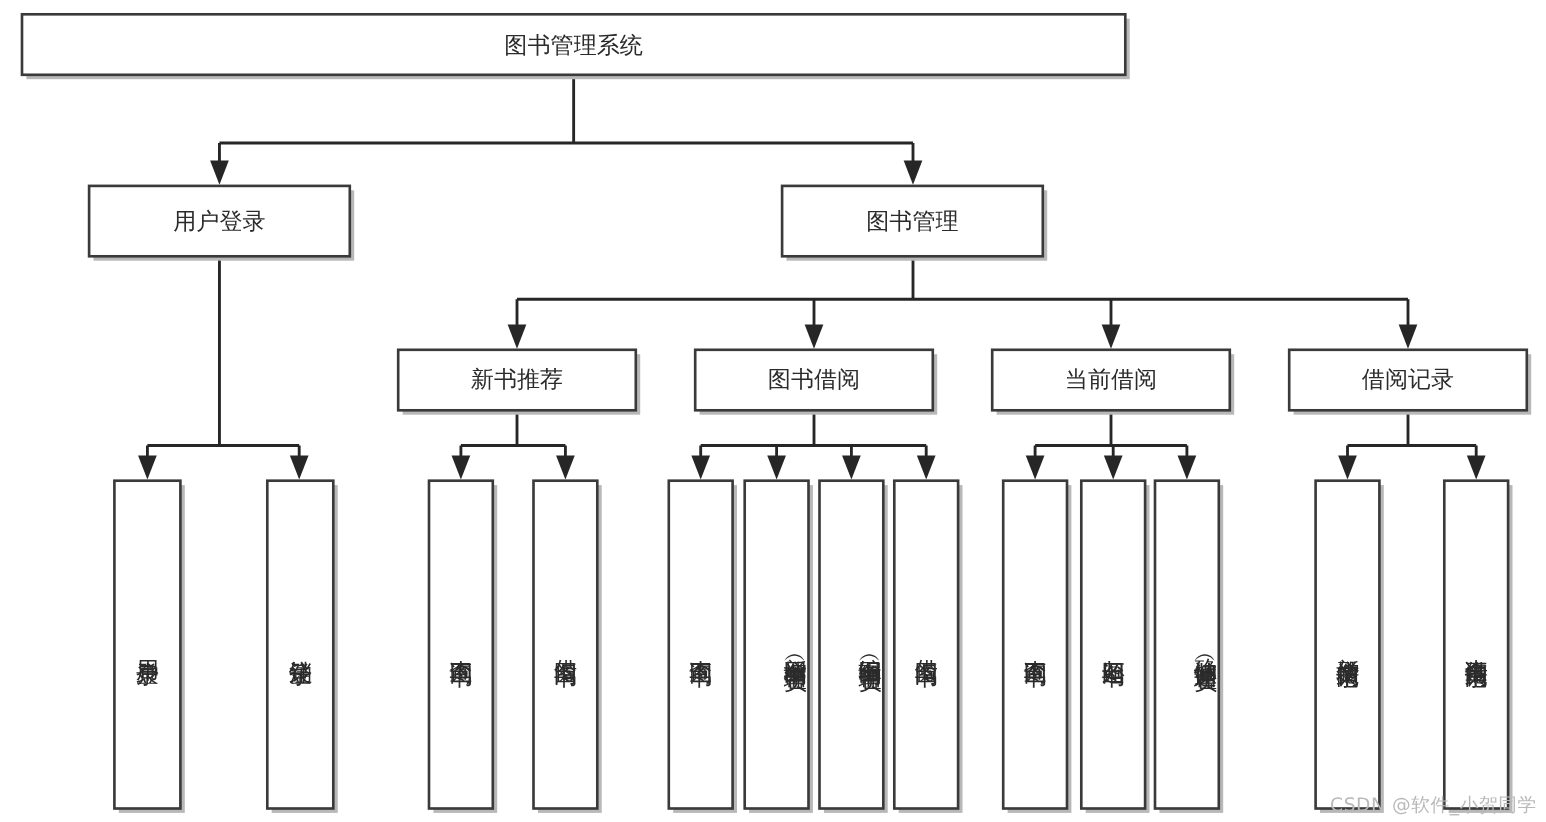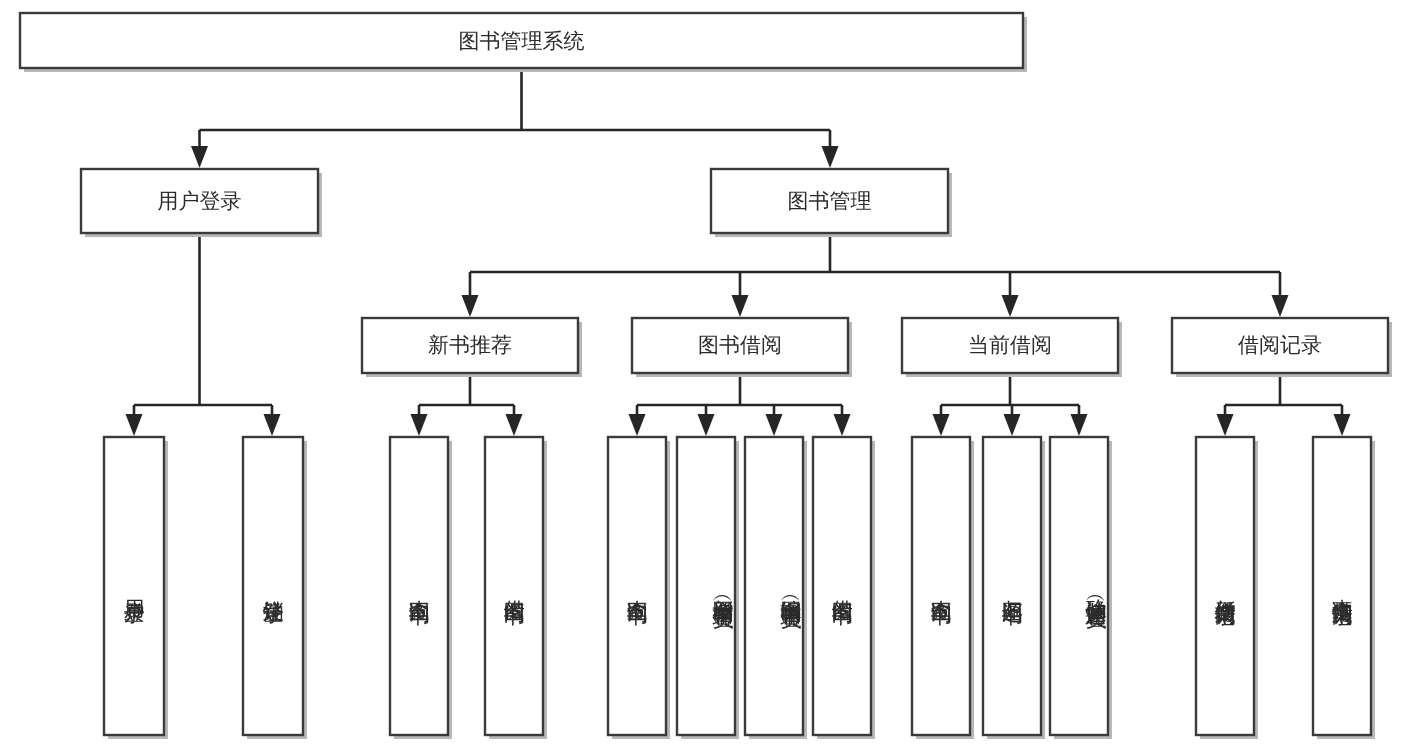--- a/index.html
+++ b/index.html
@@ -279,14 +279,15 @@
   <div class="leaf-label center-v" style="left:912px; top:437px; width:58px; height:298px;">查询图书</div>
 
   <div class="leaf-label center-v" style="left:983px; top:437px; width:58px; height:298px;">归还图书</div>
 
   <div class="leaf-label" style="left:1050px; top:443px; width:58px; height:292px;">确认归还（管理员）</div>
 
   <div class="leaf-label center-v" style="left:1196px; top:437px; width:58px; height:298px;">新增借阅记录</div>
 
   <div class="leaf-label center-v" style="left:1313px; top:437px; width:58px; height:298px;">查询借阅记录</div>
 
+  <div class="watermark">CSDN @软件_小贺同学</div>
 
 </div>
 
 </body></html>

